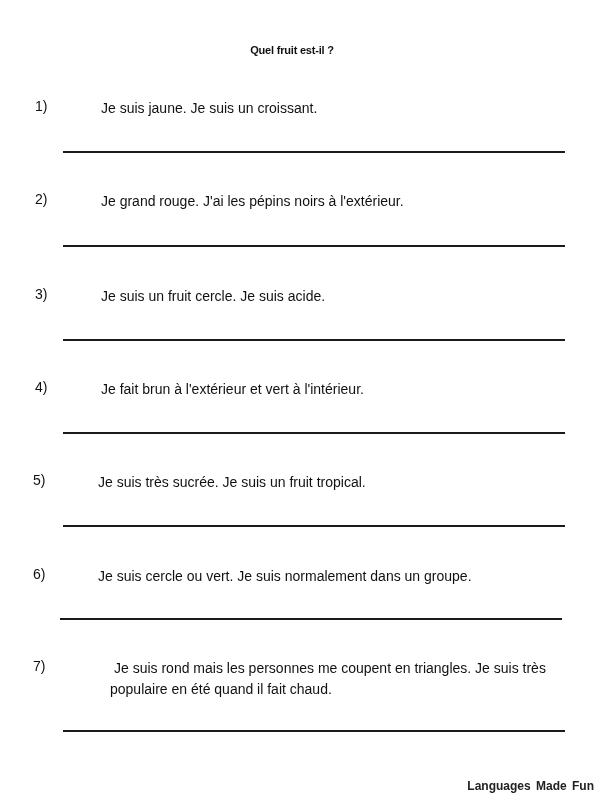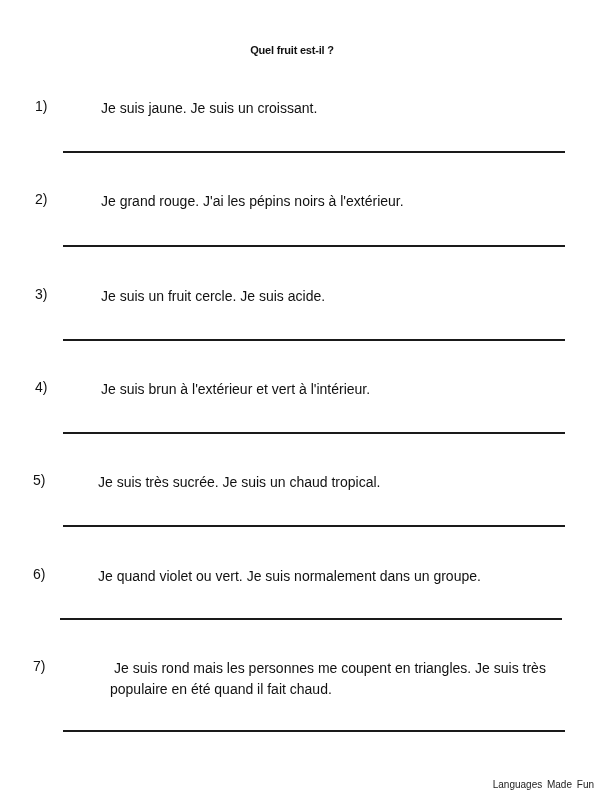--- a/index.html
+++ b/index.html
@@ -50,23 +50,24 @@
       position: absolute;
       left: 63px;
       width: 502px;
       height: 0;
       border-top: 2px solid #1a1a1a;
     }
     .footer {
       position: absolute;
       right: 6px;
       top: 779px;
-      font-size: 10px;
+      font-size: 12px;
       color: #222222;
       word-spacing: 2px;
+      font-weight: bold;
     }
   </style>
 </head>
 <body>
 
 <div>
   <div class="title">Quel fruit est-il ?</div>
 
   <div class="question" style="top:98px;">
     <span class="q-num">1)</span>
@@ -81,33 +82,33 @@
   <div class="answer-line" style="top:245px;"></div>
 
   <div class="question" style="top:286px;">
     <span class="q-num">3)</span>
     <span class="q-text">Je suis un fruit cercle. Je suis acide.</span>
   </div>
   <div class="answer-line" style="top:339px;"></div>
 
   <div class="question" style="top:379px;">
     <span class="q-num">4)</span>
-    <span class="q-text">Je suis brun à l'extérieur et vert à l'intérieur.</span>
+    <span class="q-text">Je fait brun à l'extérieur et vert à l'intérieur.</span>
   </div>
   <div class="answer-line" style="top:432px;"></div>
 
   <div class="question" style="top:472px;">
     <span class="q-num" style="left:33px;">5)</span>
-    <span class="q-text" style="left:60px;">Je suis très sucrée. Je suis un chaud tropical.</span>
+    <span class="q-text" style="left:60px;">Je suis très sucrée. Je suis un fruit tropical.</span>
   </div>
   <div class="answer-line" style="top:525px;"></div>
 
   <div class="question" style="top:566px;">
     <span class="q-num" style="left:33px;">6)</span>
-    <span class="q-text" style="left:60px;">Je quand violet ou vert. Je suis normalement dans un groupe.</span>
+    <span class="q-text" style="left:60px;">Je suis cercle ou vert. Je suis normalement dans un groupe.</span>
   </div>
   <div class="answer-line" style="top:618px; left:60px;"></div>
 
   <div class="question" style="top:658px;">
     <span class="q-num" style="left:33px;">7)</span>
     <span class="q-text" style="left:72px; width:480px; text-indent:4px;">Je suis rond mais les personnes me coupent en triangles.  Je suis très populaire en été quand il  fait chaud.</span>
   </div>
   <div class="answer-line" style="top:730px;"></div>
 </div>
 

